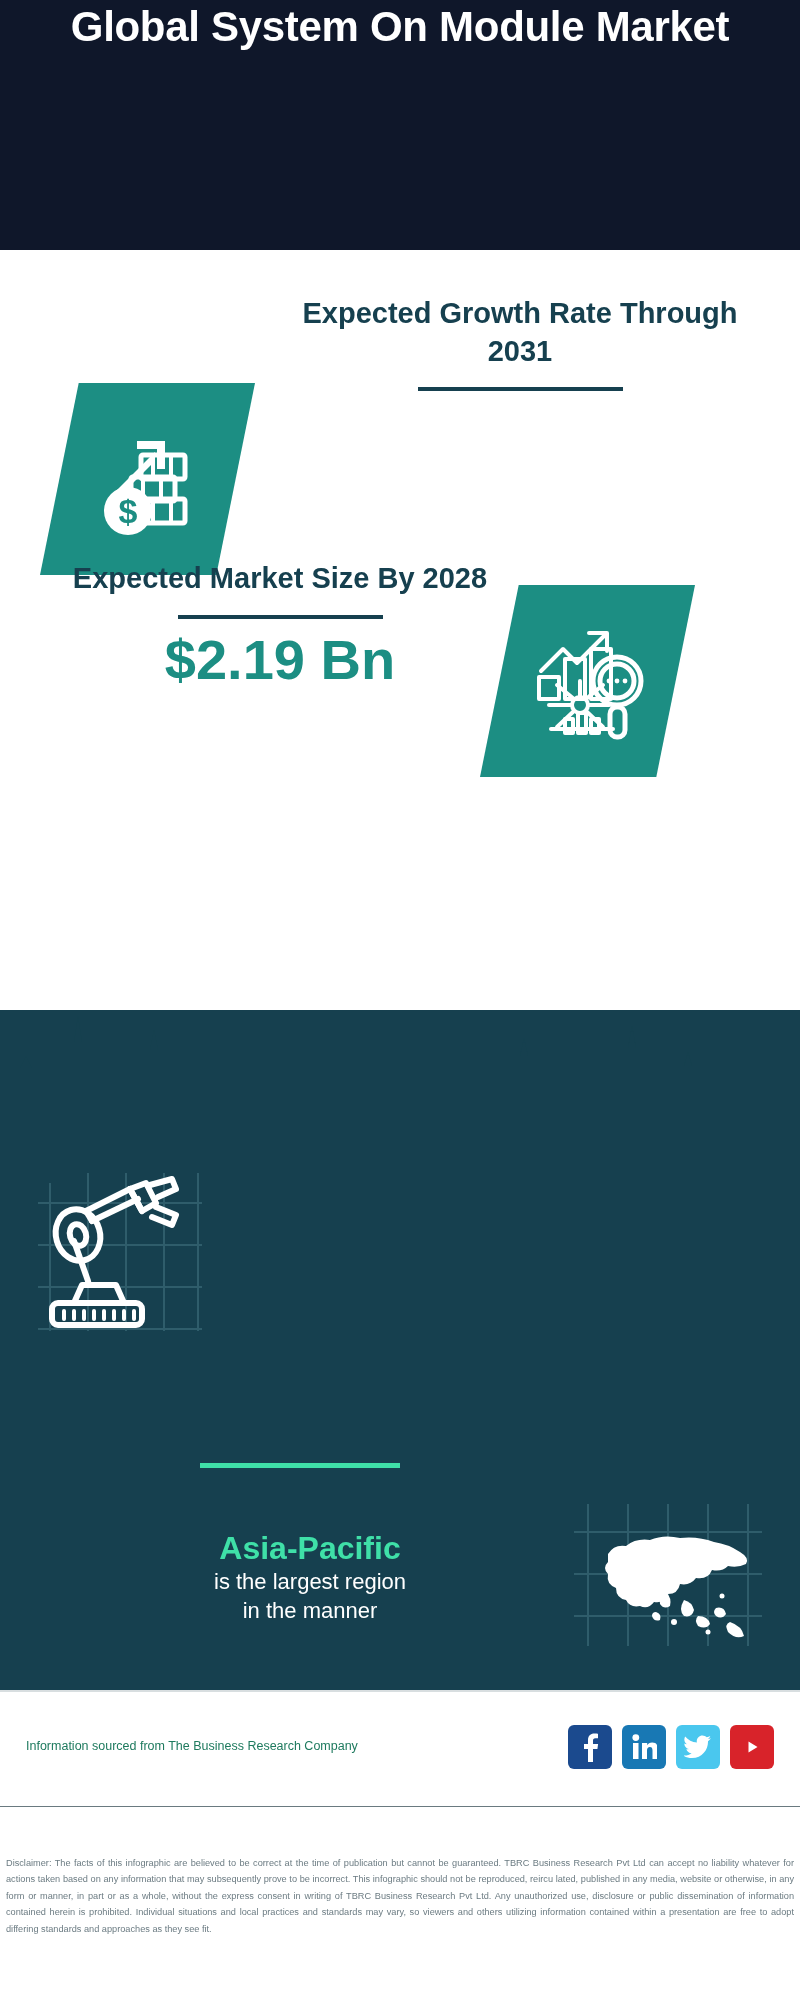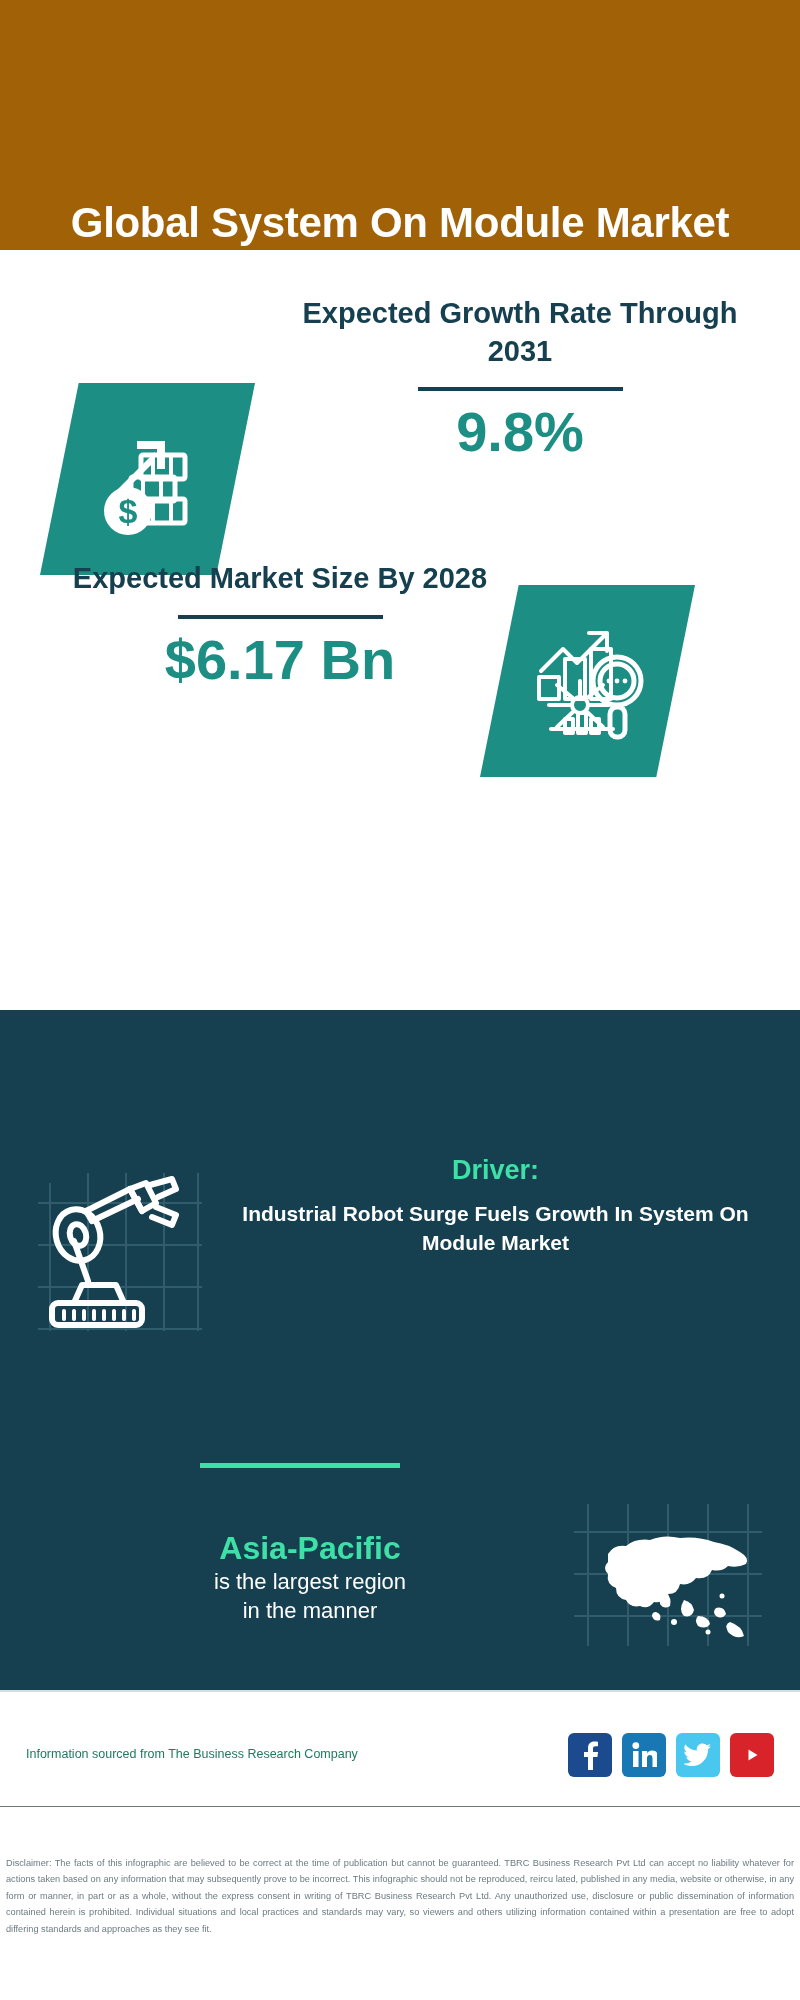--- a/index.html
+++ b/index.html
@@ -15,23 +15,23 @@
     height: 2000px;
     overflow: hidden;
     background: #ffffff;
   }
 
   
   .header {
     position: absolute;
     left: 0; top: 0;
     width: 800px; height: 250px;
-    background: #a16207;
-    display: flex;
-    align-items: flex-end;
+    background: #0f172a;
+    display: flex;
+    align-items: flex-start;
     justify-content: center;
   }
   .header-title {
     color: #ffffff;
     font-size: 42px;
     font-weight: bold;
     line-height: 1.28;
     text-align: center;
     letter-spacing: -0.3px;
     max-width: 660px;
@@ -155,21 +155,21 @@
   
   .footer {
     position: absolute;
     left: 0; top: 1690px;
     width: 800px; height: 175px;
     background: #ffffff;
     border-top: 2px solid #d8dee0;
   }
   .footer-inner {
     position: absolute;
-    left: 0; top: 8px;
+    left: 0; top: 0;
     width: 800px; height: 110px;
     display: flex;
     align-items: center;
     padding: 0 26px;
   }
   .source-text { flex: 1; }
   .source-line {
     color: #1e7a5e;
     font-size: 12.5px;
     line-height: 1.9;
@@ -236,27 +236,26 @@
         </g>
 
         <circle cx="35" cy="92" r="24" fill="#ffffff"></circle>
         <text x="35" y="104" font-family="'Liberation Sans', sans-serif" font-size="34" font-weight="bold" fill="#1c8e83" text-anchor="middle">$</text>
       </svg>
     </div>
 
     <div class="stat-text r1">
       <div class="stat-label">Expected Growth Rate Through 2031</div>
       <div class="stat-rule"></div>
-      <div class="stat-value">9.8%</div>
     </div>
 
     <div class="stat-text r2">
       <div class="stat-label">Expected Market Size By 2028</div>
       <div class="stat-rule"></div>
-      <div class="stat-value">$6.17 Bn</div>
+      <div class="stat-value">$2.19 Bn</div>
     </div>
 
     <div class="para right">
       <svg width="125" height="125" viewBox="0 0 125 125">
         <g fill="none" stroke="#ffffff" stroke-width="4" stroke-linecap="round" stroke-linejoin="round">
 
           <polyline points="16,52 38,30 52,44 80,16"></polyline>
           <polyline points="64,14 82,14 82,32"></polyline>
 
           <rect x="14" y="58" width="20" height="22"></rect>
@@ -387,24 +386,20 @@
           <line x1="44" y1="148" x2="44" y2="156"></line>
           <line x1="54" y1="148" x2="54" y2="156"></line>
           <line x1="64" y1="148" x2="64" y2="156"></line>
           <line x1="74" y1="148" x2="74" y2="156"></line>
           <line x1="84" y1="148" x2="84" y2="156"></line>
           <line x1="94" y1="148" x2="94" y2="156"></line>
           <line x1="104" y1="148" x2="104" y2="156"></line>
         </g>
       </svg>
     </div>
-    <div class="driver-copy">
-      <div class="driver-heading">Driver:</div>
-      <div class="driver-body">Industrial Robot Surge Fuels Growth In System On Module Market</div>
-    </div>
   </div>
 
   <div class="divider-green"></div>
 
   <div class="region-row">
     <div class="region-copy">
       <div class="region-name">Asia-Pacific</div>
       <div class="region-sub">is the largest region</div>
       <div class="region-sub">in the manner</div>
     </div>

